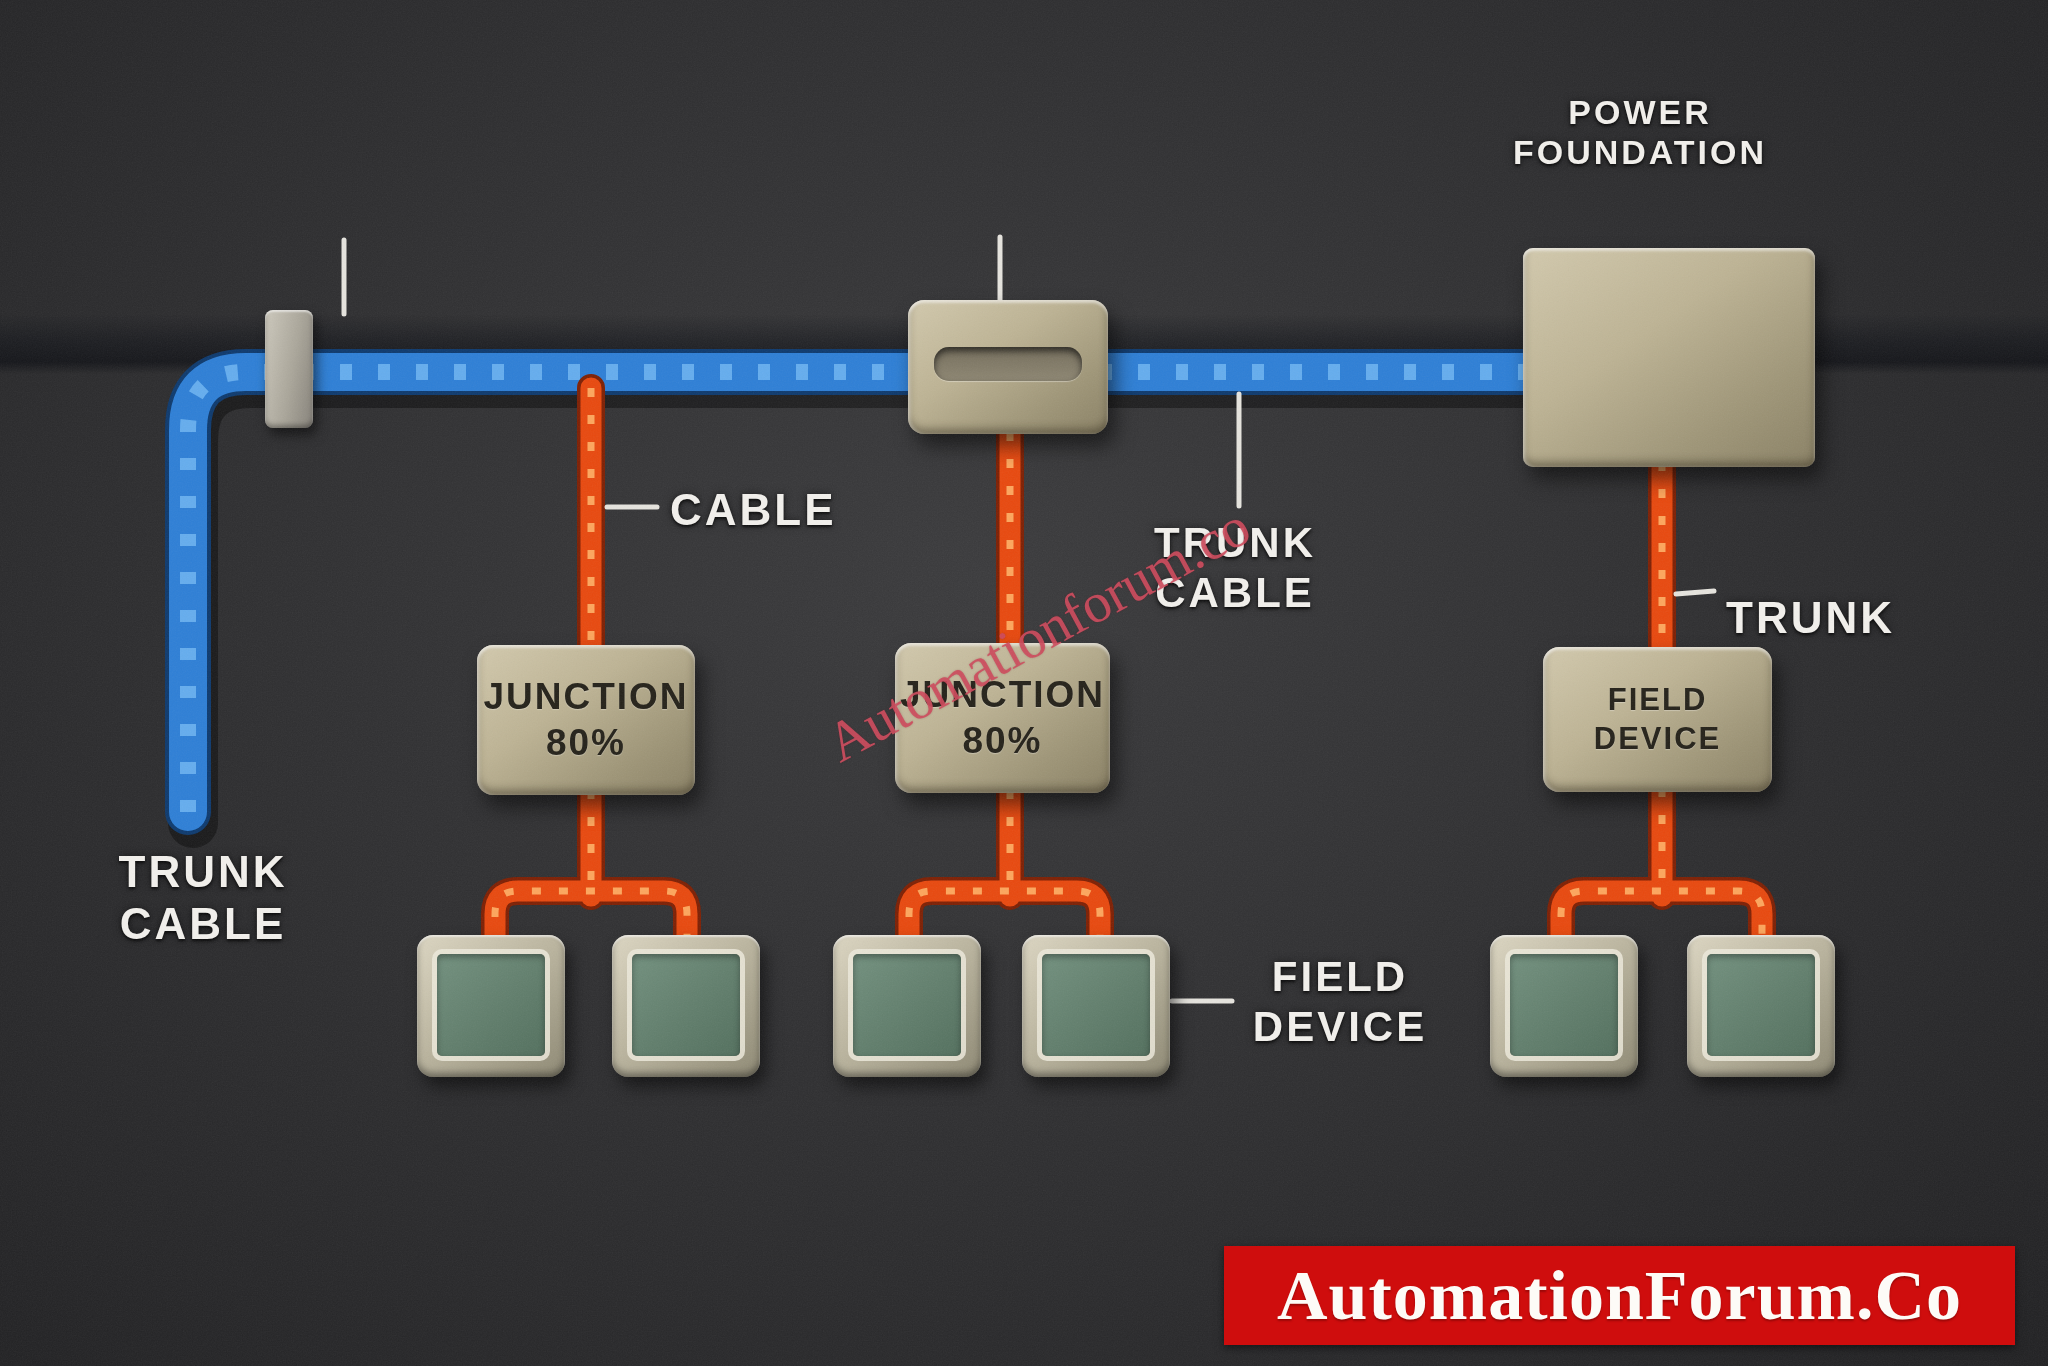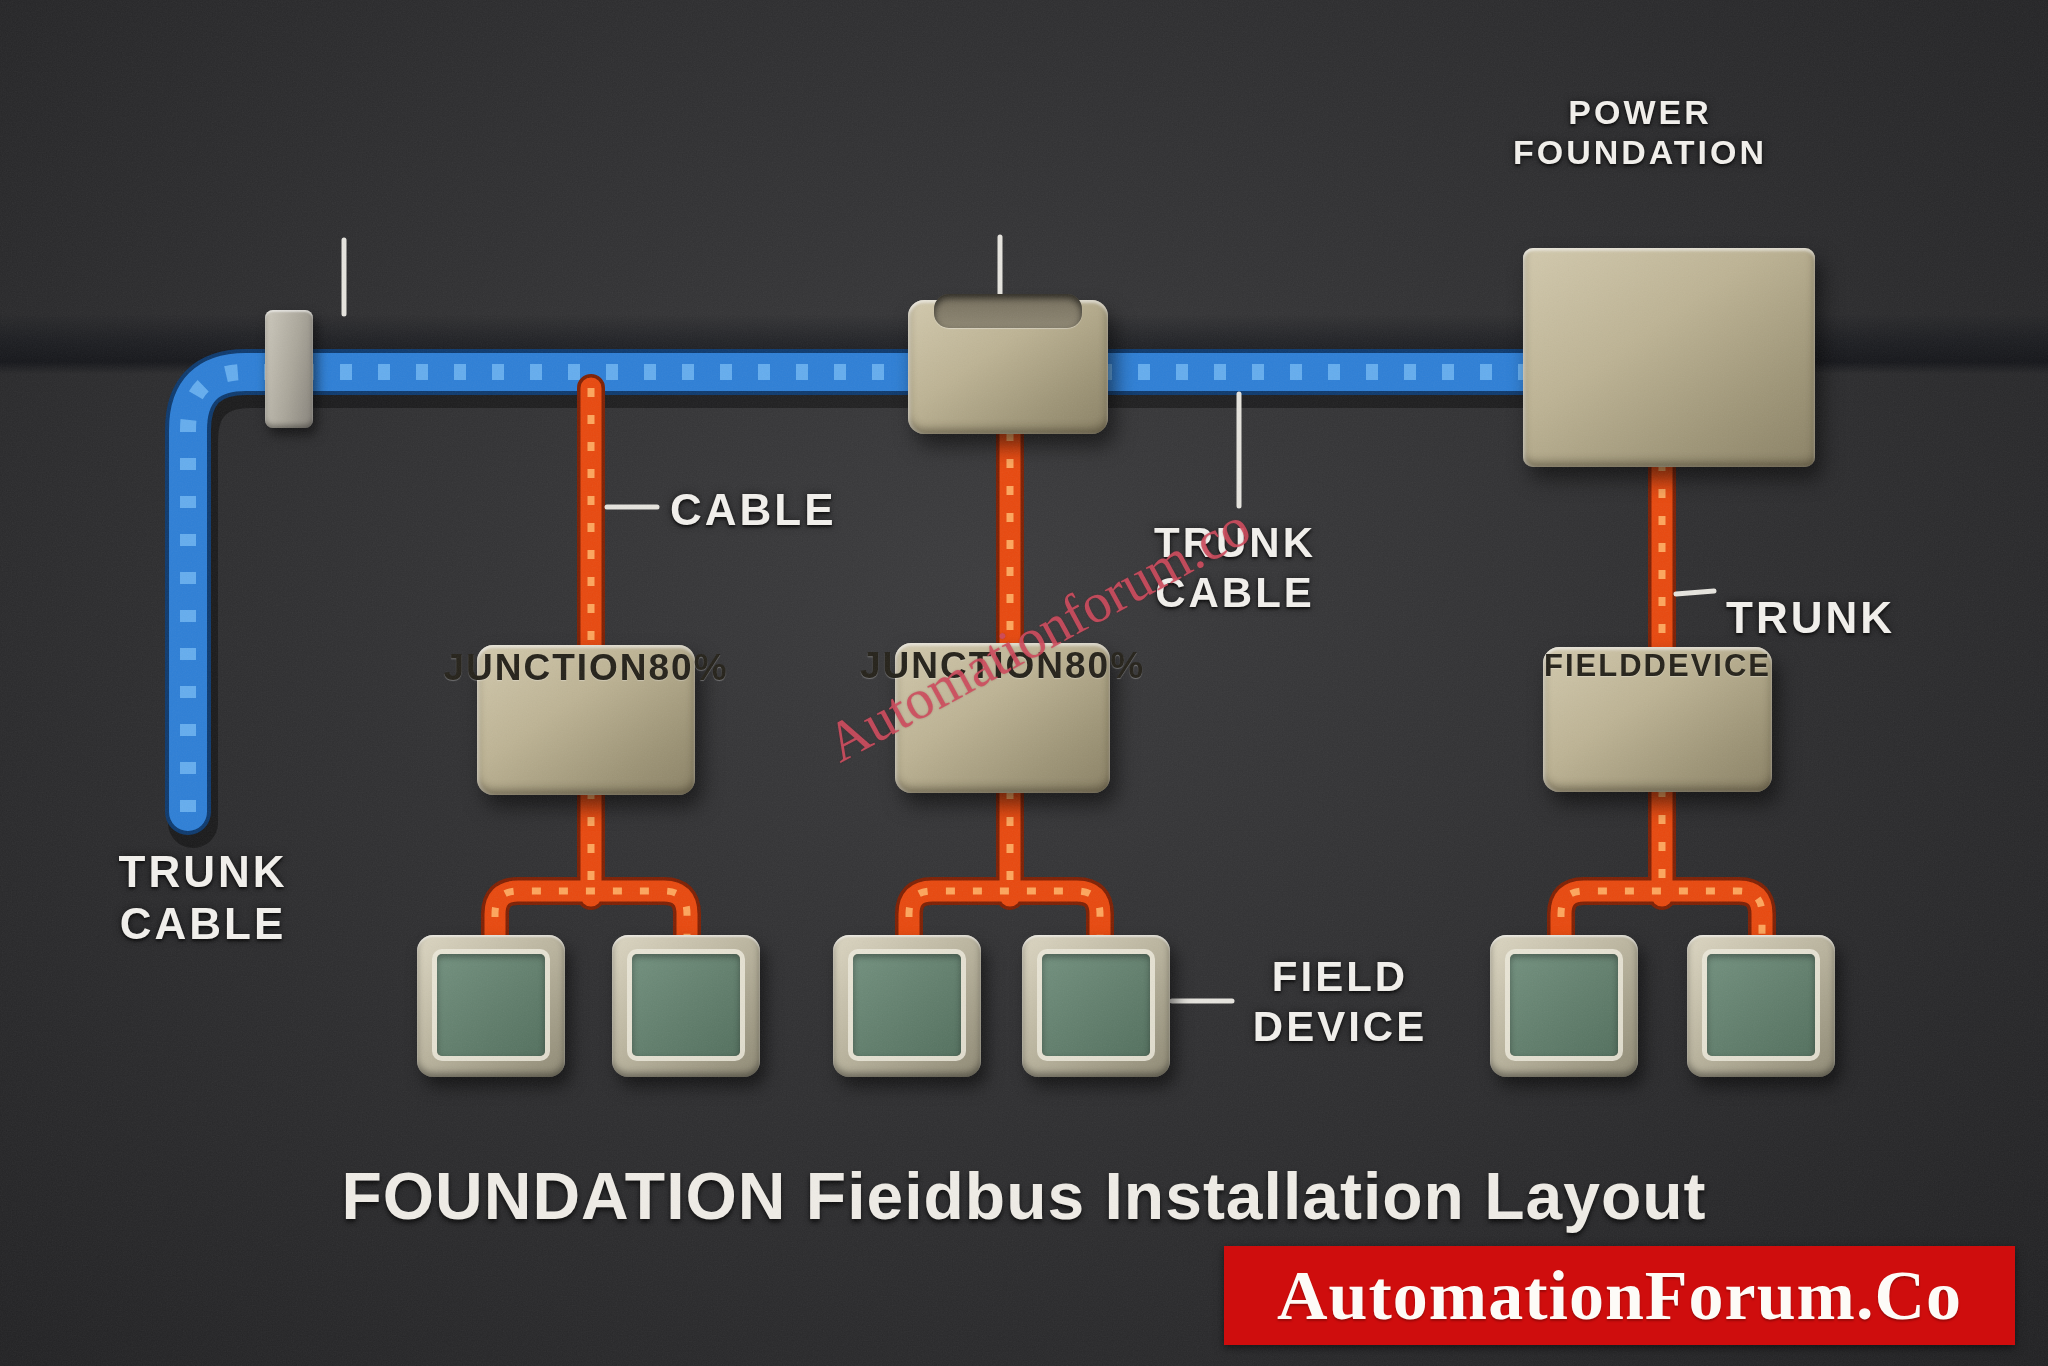--- a/index.html
+++ b/index.html
@@ -15,21 +15,21 @@
   svg.cables{position:absolute;left:0;top:0;z-index:2;}
   
   .metal{
     position:absolute;z-index:3;box-sizing:border-box;
     background:linear-gradient(145deg,#d2c9ad 0%,#bdb394 40%,#9e9577 75%,#8a8165 100%);
     border-radius:16px;
     box-shadow:7px 12px 20px rgba(0,0,0,0.55),
                inset 0 3px 3px rgba(255,255,255,0.55),
                inset 3px 0 3px rgba(255,255,255,0.25),
                inset 0 -5px 9px rgba(40,34,20,0.45);
-    display:flex;justify-content:center;
+    display:flex;flex-direction:column;align-items:center;justify-content:center;
   }
   .metal .engraved{
     color:#25221a;font-weight:bold;letter-spacing:2px;line-height:1.25;
     text-shadow:0 1px 1px rgba(255,255,255,0.3);
   }
   .terminator{
     position:absolute;z-index:3;left:265px;top:310px;width:48px;height:118px;border-radius:8px;
     background:linear-gradient(100deg,#cdc9bd 0%,#aaa69a 55%,#86827a 100%);
     box-shadow:4px 7px 12px rgba(0,0,0,0.55), inset 0 2px 2px rgba(255,255,255,0.6), inset 0 -3px 5px rgba(0,0,0,0.35);
   }
@@ -191,21 +191,20 @@
     <div>CABLE</div>
   </div>
 
   <div class="lbl center" style="left:1238px;top:952px;width:204px;font-size:42px;">
     <div>FIELD</div>
     <div>DEVICE</div>
   </div>
 
   <div class="watermark">Automationforum.co</div>
 
-  <div class="title">FOUNDATION Fieidbus Installation Layout</div>
 
   <svg class="noise" width="2048" height="1366">
     <filter id="grain">
         <feTurbulence type="fractalNoise" baseFrequency="0.8" numOctaves="2" stitchTiles="stitch"></feTurbulence>
         <feColorMatrix type="saturate" values="0"></feColorMatrix>
       </filter>
     <rect width="2048" height="1366" filter="url(#grain)" opacity="0.07"></rect>
   </svg>
 
   <div class="banner">

